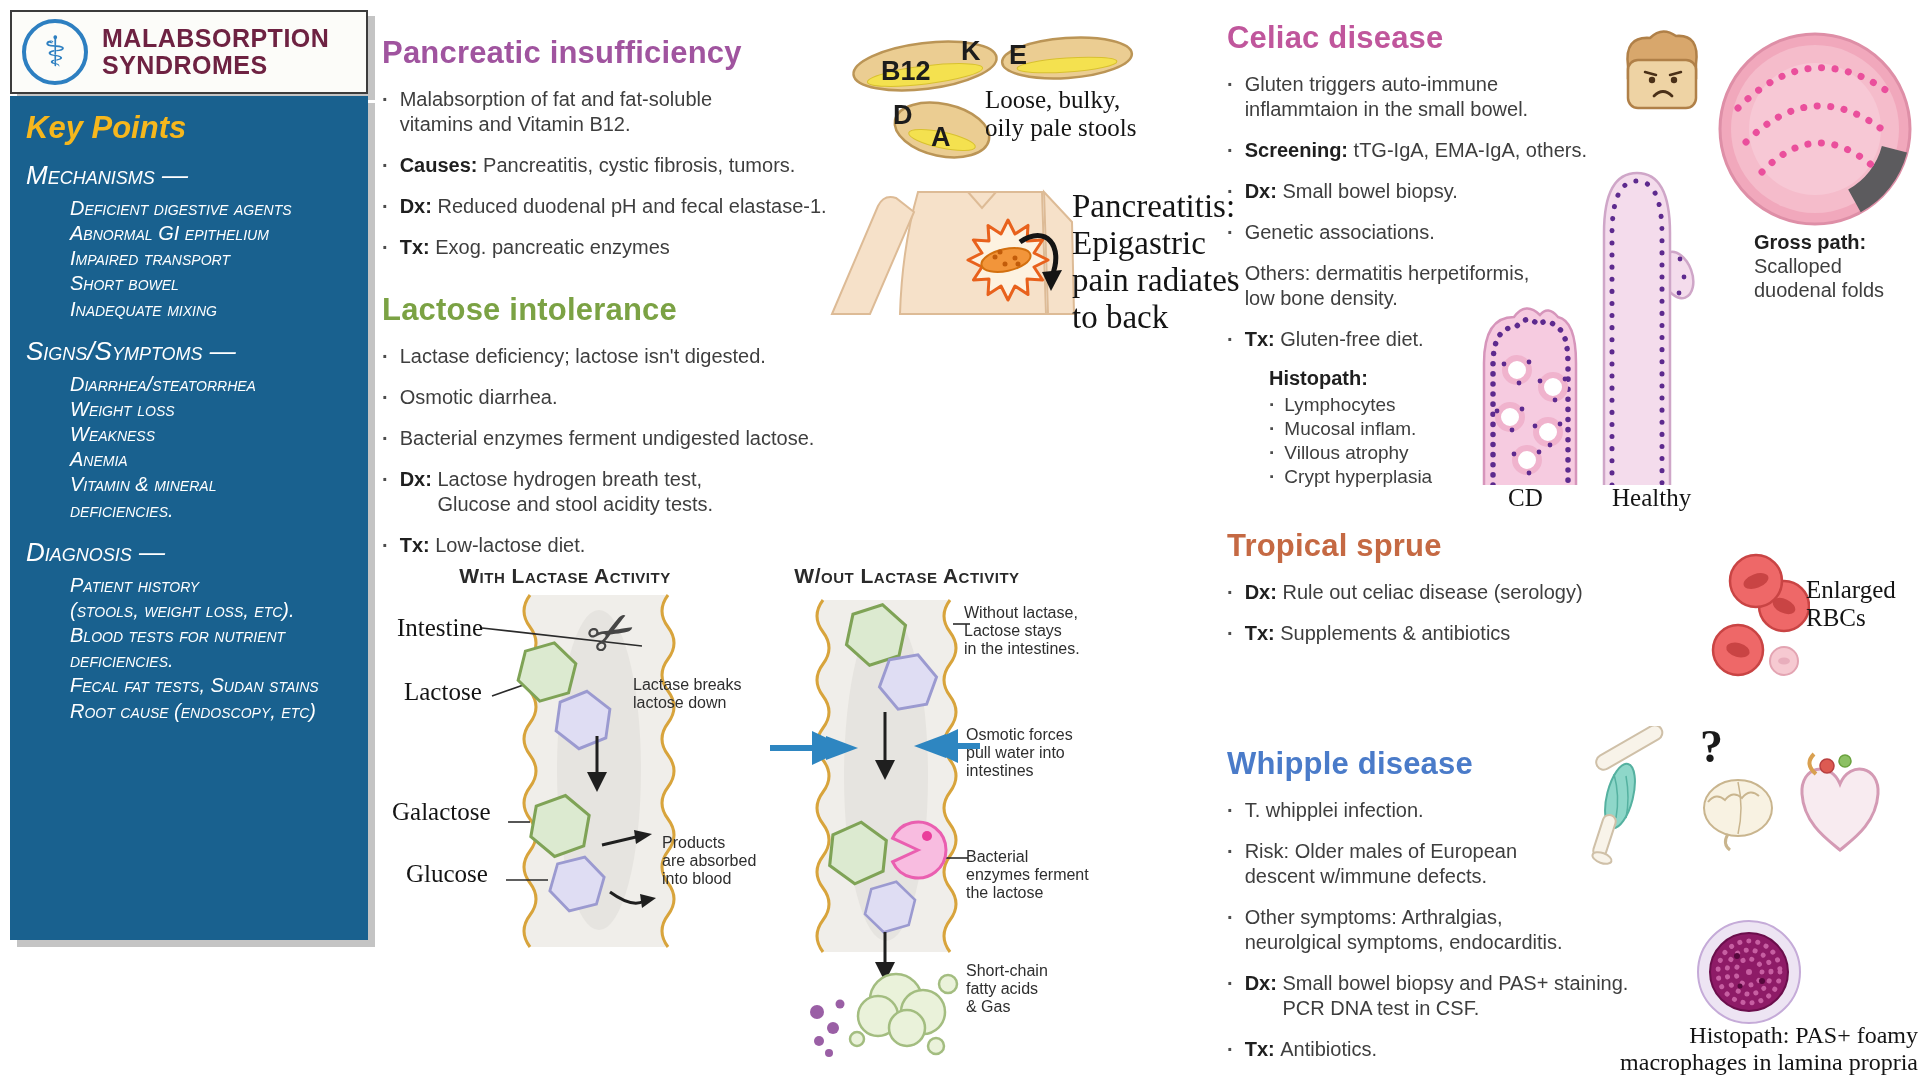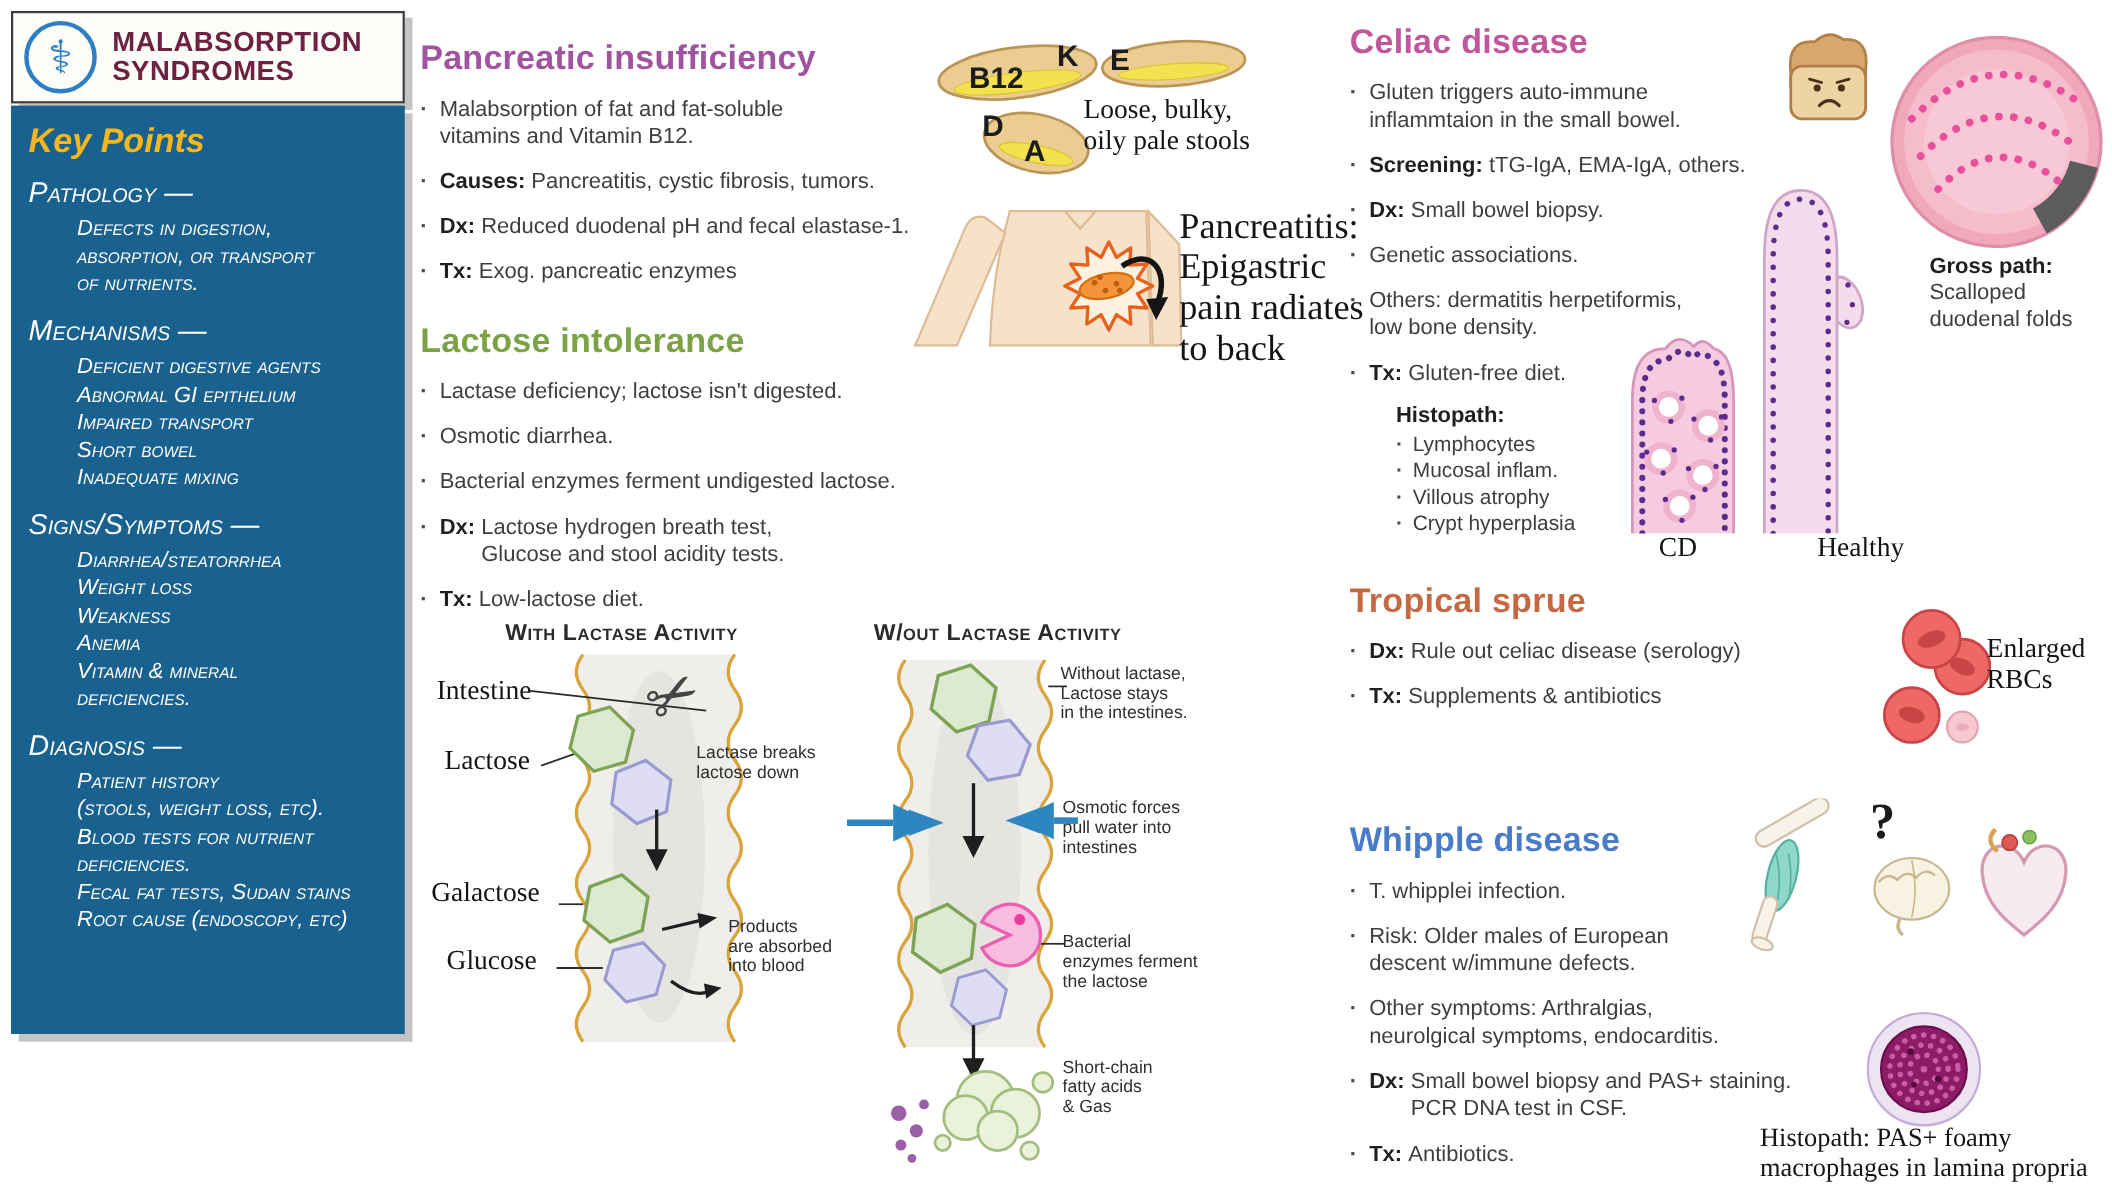--- a/index.html
+++ b/index.html
@@ -65,28 +65,20 @@
       </div>
     <div id="sidebar-title">
       <div>MALABSORPTION</div>
       <div>SYNDROMES</div>
     </div>
   </div>
 
   <div class="abs" id="sidebar-panel">
     <div id="key-points">Key Points</div>
 
-    <div class="sb-section">
-      <div class="sb-heading sc">Pathology —</div>
-      <div class="sb-items">
-        <div class="sb-item sc">Defects in digestion,
-absorption, or transport
-of nutrients.</div>
-      </div>
-    </div>
 
     <div class="sb-section">
       <div class="sb-heading sc">Mechanisms —</div>
       <div class="sb-items">
         <div class="sb-item sc">Deficient digestive agents</div>
         <div class="sb-item sc">Abnormal GI epithelium</div>
         <div class="sb-item sc">Impaired transport</div>
         <div class="sb-item sc">Short bowel</div>
         <div class="sb-item sc">Inadequate mixing</div>
       </div>
@@ -394,21 +386,21 @@
     <g>
       <ellipse cx="207" cy="120" rx="15" ry="24" transform="rotate(-20 207 120)" fill="#f4dcec" stroke="#cfa6c8" stroke-width="2.5"></ellipse>
       <circle cx="210" cy="104" r="2.4" fill="#5d2a8e"></circle>
         <circle cx="214" cy="122" r="2.4" fill="#5d2a8e"></circle>
         <circle cx="209" cy="138" r="2.4" fill="#5d2a8e"></circle>
       <path d="M134,330 L134,78 Q134,18 167,18 Q200,18 200,78 L200,330" fill="#f4dcec" stroke="#cfa6c8" stroke-width="2.5"></path>
       <path d="M142,330 L142,80 Q142,26 167,26 Q192,26 192,80 L192,330" fill="none" stroke="#5d2a8e" stroke-width="5" stroke-dasharray="0.1 12" stroke-linecap="round"></path>
     </g>
   </svg>
   <div class="abs serif-label" style="left:1508px;top:484px;">CD</div>
-  <div class="abs serif-label" style="left:1612px;top:484px;margin-left:40px;">Healthy</div>
+  <div class="abs serif-label" style="left:1612px;top:484px;">Healthy</div>
 
   <div class="abs" style="left:1227px;top:528px;width:440px;">
     <div class="sec-title" style="color:var(--accent-tropical);">Tropical sprue</div>
     <div class="bullet">
         <span class="bp">Dx: </span>
         <span class="bt">Rule out celiac disease  (serology)</span>
       </div>
     <div class="bullet">
         <span class="bp">Tx: </span>
         <span class="bt">Supplements &amp; antibiotics</span>
@@ -482,16 +474,16 @@
     <circle cx="57" cy="56" r="51" fill="#ede4f3" stroke="#c5abd8" stroke-width="2"></circle>
     <circle cx="57" cy="56" r="39" fill="#8e1b67" stroke="#6b0e4c" stroke-width="2"></circle>
     <circle cx="57" cy="56" r="31" fill="none" stroke="#c75fa2" stroke-width="5" stroke-dasharray="0.1 9" stroke-linecap="round"></circle>
     <circle cx="57" cy="56" r="22" fill="none" stroke="#c75fa2" stroke-width="5" stroke-dasharray="0.1 9" stroke-linecap="round"></circle>
     <circle cx="57" cy="56" r="13" fill="none" stroke="#c75fa2" stroke-width="5" stroke-dasharray="0.1 9" stroke-linecap="round"></circle>
     <circle cx="57" cy="56" r="3" fill="#c75fa2"></circle>
     <circle cx="45" cy="40" r="3" fill="#55083c"></circle>
       <circle cx="70" cy="65" r="3" fill="#55083c"></circle>
       <circle cx="48" cy="70" r="2.5" fill="#55083c"></circle>
   </svg>
-  <div class="abs serif-cap" style="left:1600px;top:1022px;width:318px;text-align:left;font-size:24px;">Histopath: PAS+ foamy
+  <div class="abs serif-cap" style="left:1600px;top:1022px;width:318px;text-align:right;font-size:24px;">Histopath: PAS+ foamy
 macrophages in lamina propria</div>
 
 </div>
 
 </body></html>

